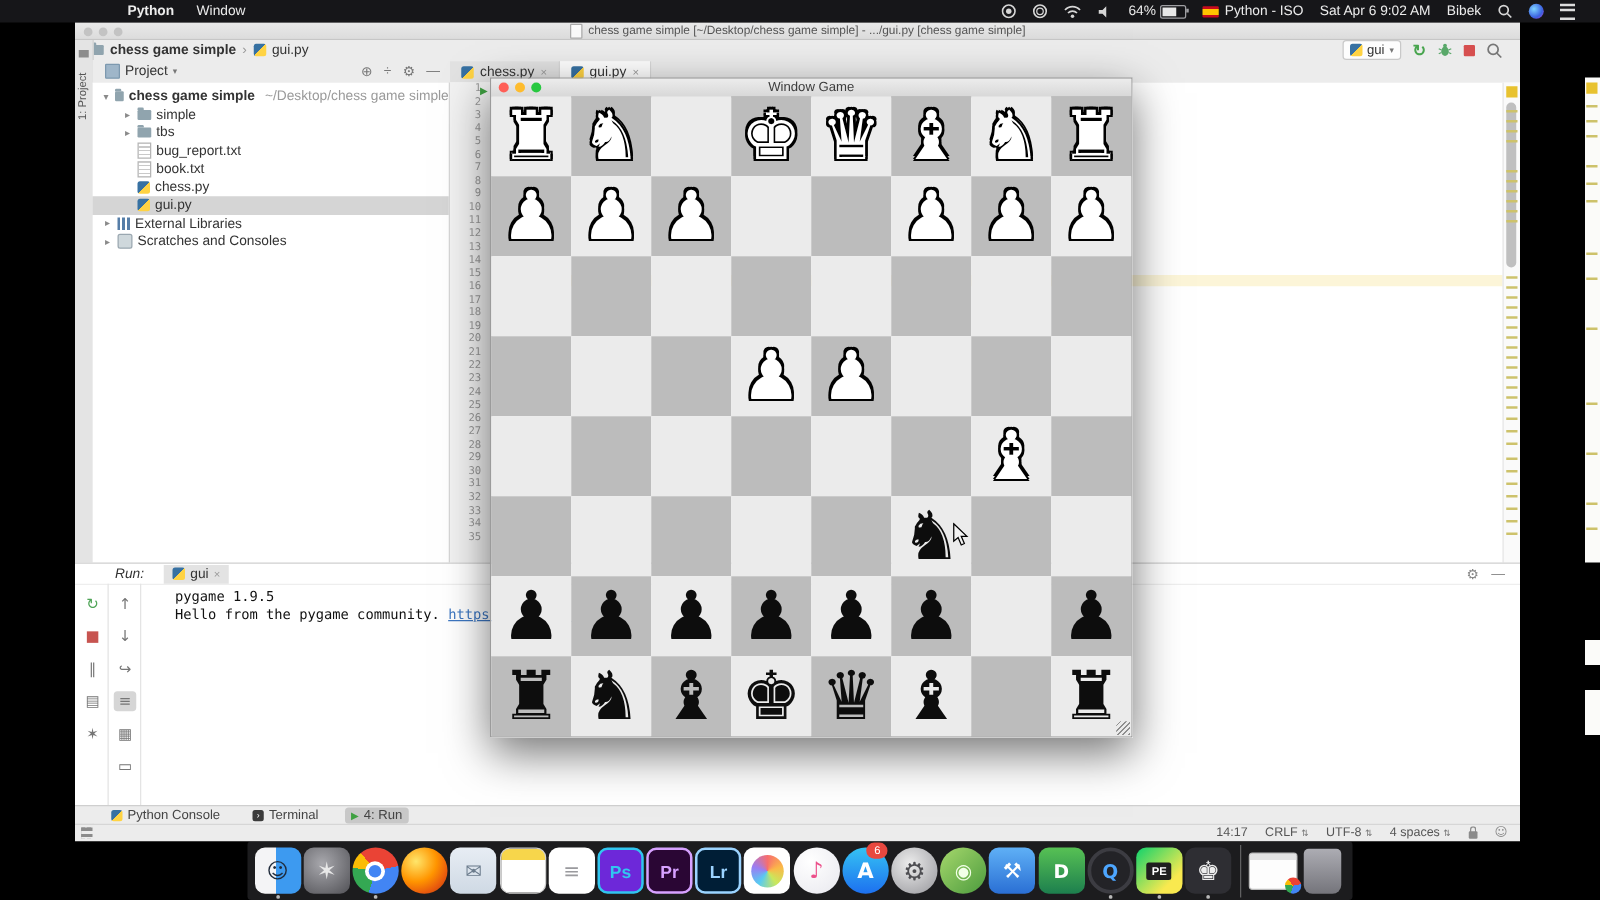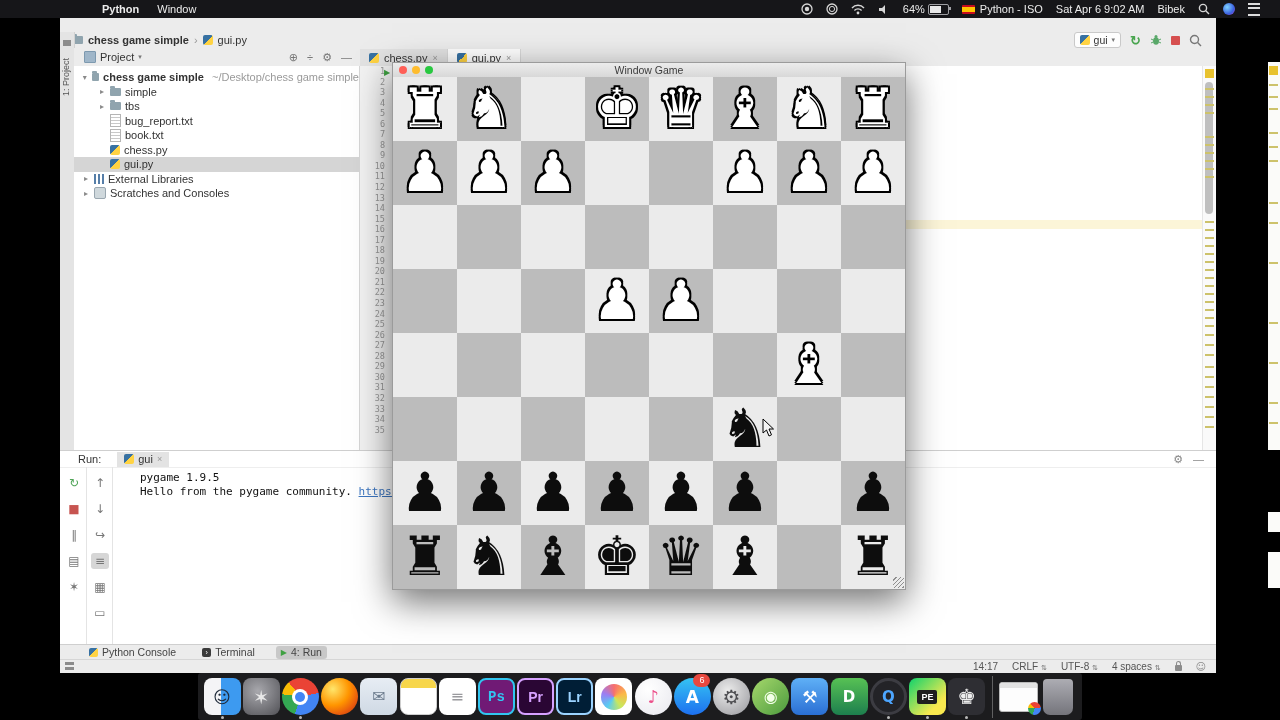--- a/index.html
+++ b/index.html
@@ -93,21 +93,21 @@
   
   #artifact{left:1268px;top:62px;width:12px;height:388px;background:#fbfbf9;z-index:3;}
   #artifact .fstatus{position:absolute;left:1px;top:4px;width:9px;height:9px;background:#e8c22f;}
   #artifact2{left:1268px;top:512px;width:12px;height:20px;background:#fbfbf9;z-index:3;}
   #artifact3{left:1268px;top:552px;width:12px;height:36px;background:#fbfbf9;z-index:3;}
 
   
   #runpanel{left:0px;top:432px;width:1156px;height:194px;background:#ffffff;border-top:1px solid #cfcfcf;}
   #run-header{position:absolute;left:0;top:0;width:1156px;height:16px;display:flex;align-items:center;
               font-size:11px;border-bottom:1px solid #eee;}
-  #run-header .rlabel{padding-left:18px;color:#333;}
+  #run-header .rlabel{padding-left:32px;color:#333;font-style:italic;}
   #run-tab{display:flex;align-items:center;gap:4px;margin-left:16px;background:#e3e3e3;height:15px;padding:0 7px;}
   #run-header .rh-icons{margin-left:auto;display:flex;gap:10px;padding-right:12px;color:#888;}
   .rt-col{position:absolute;width:24px;display:flex;flex-direction:column;align-items:center;gap:10px;padding-top:8px;}
   #rt-col1{left:2px;top:16px;border-right:1px solid #e4e4e4;height:170px;}
   #rt-col2{left:28px;top:16px;border-right:1px solid #e4e4e4;height:170px;}
   .rt-icn{font-size:12px;color:#767676;font-family:"DejaVu Sans",sans-serif;width:18px;height:16px;
           display:flex;align-items:center;justify-content:center;border-radius:3px;}
   .rt-icn.sel{background:#d6d6d6;}
   #console{position:absolute;left:80px;top:20px;font-family:"DejaVu Sans Mono","Liberation Mono",monospace;
            font-size:11px;color:#111;line-height:13.5px;white-space:nowrap;}
@@ -246,20 +246,25 @@
             <circle cx="5" cy="5" r="3.6" fill="none" stroke="#d6d6d6" stroke-width="1.4"></circle>
             <line x1="7.8" y1="7.8" x2="11" y2="11" stroke="#d6d6d6" stroke-width="1.4"></line>
           </svg>
       </span>
       <span class="siri"></span>
       <span class="listicn"></span>
     </div>
   </div>
 
   <div class="abs" id="ide">
+    <div class="abs" id="ide-titlebar">
+      <span id="ide-tl"><span class="tl"></span><span class="tl"></span><span class="tl"></span></span>
+      <span class="doc-icn"></span>
+      <span>chess game simple [~/Desktop/chess game simple] - .../gui.py [chess game simple]</span>
+    </div>
 
     <div class="abs" id="navbar">
       <div class="crumb">
         <span class="folder-icn"></span>
         <span class="bold">chess game simple</span>
         <span style="color:#999;">›</span>
         <span class="py-icn"></span>
         <span>gui.py</span>
       </div>
       <div id="nav-right">
@@ -698,21 +703,21 @@
       <div class="dock-item">
         <span class="dk dk-mail">✉</span>
       </div>
       <div class="dock-item">
         <span class="dk dk-notes"></span>
       </div>
       <div class="dock-item">
         <span class="dk dk-reminders">≡</span>
       </div>
       <div class="dock-item">
-        <span class="dk dk-adobe" style="background: #701a75; color: rgb(49, 197, 240); border-color: rgb(49, 197, 240); font-family: Liberation Mono, monospace;">Ps</span>
+        <span class="dk dk-adobe" style="background: #6d28d9; color: rgb(49, 197, 240); border-color: rgb(49, 197, 240);">Ps</span>
       </div>
       <div class="dock-item">
         <span class="dk dk-adobe" style="background: rgb(42, 6, 52); color: rgb(214, 161, 255); border-color: rgb(214, 161, 255);">Pr</span>
       </div>
       <div class="dock-item">
         <span class="dk dk-adobe" style="background: rgb(0, 30, 54); color: rgb(155, 211, 255); border-color: rgb(155, 211, 255);">Lr</span>
       </div>
       <div class="dock-item">
         <span class="dk dk-photos">
           <span class="inner"></span>

